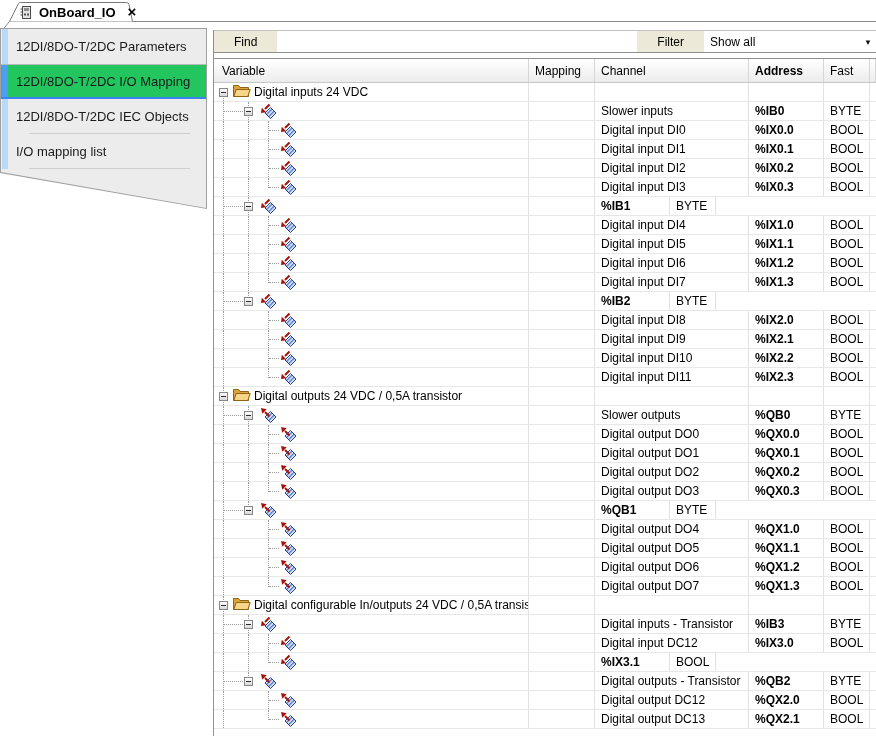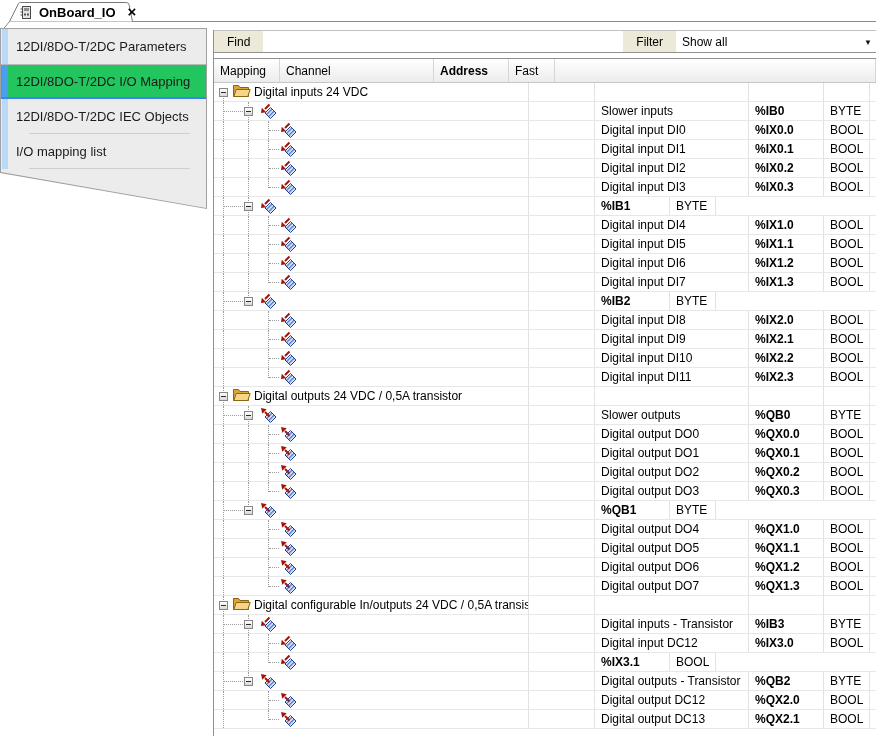--- a/index.html
+++ b/index.html
@@ -26,21 +26,21 @@
   .sb-item .accent{position:absolute;left:1px;top:0;bottom:0;width:6px;background:#b9d9f6;}
   .sb-item.selected{background:#22c55e;border-top:1px solid #b9b9b9;border-bottom:2px solid #3b82f6;}
   .sb-item.selected .accent{background:#4aa0ee;}
   .sb-div{position:absolute;left:28px;right:16px;height:1px;background:#cfcfcf;}
 
   
   .main{position:absolute;left:213px;top:30px;width:663px;height:706px;
         border-left:1px solid #909090;box-sizing:border-box;}
   .toolbar{height:23px;border-top:1px solid #c2c2c2;border-bottom:1px solid #909090;
            display:flex;align-items:stretch;box-sizing:border-box;background:#fff;font-size:12px;}
-  .tb-label{background:#ece9d8;display:flex;align-items:center;padding:0 13px;color:#000;}
+  .tb-label{background:#ece9d8;display:flex;align-items:center;padding:0 20px;color:#000;}
   .tb-input{flex:0 0 352px;border:0;outline:none;font:12px "Liberation Sans",sans-serif;padding:0 4px;}
   .tb-combo{flex:1;position:relative;display:flex;align-items:center;padding-left:6px;
             background:#fff;cursor:pointer;}
   .combo-arrow{position:absolute;right:4px;top:50%;transform:translateY(-50%);
                font-size:8px;color:#111;}
   .gap{height:5px;}
 
   
   .tbl{border-top:1px solid #909090;}
   .thead{display:flex;height:24px;background:linear-gradient(#ffffff,#ececec);
@@ -132,20 +132,21 @@
     <input class="tb-input" type="text" value="" style="">
     <div class="tb-label">Filter</div>
     <div class="tb-combo">
       <span>Show all</span>
       <span class="combo-arrow">▼</span>
     </div>
   </div>
   <div class="gap"></div>
   <div class="tbl">
     <div class="thead">
+      <div class="cell c-var">Variable</div>
       <div class="cell c-map" style="padding-left:6px;display:flex;align-items:center">Mapping</div>
       <div class="cell c-chan">Channel</div>
       <div class="cell c-addr">Address</div>
       <div class="cell c-type">Fast</div>
       <div class="cell c-fill"></div>
     </div>
     <div>
         <div class="row">
           <div class="cell c-var">
             <div class="vg" style="left: 9px; top: 9px; bottom: 0px;"></div>

